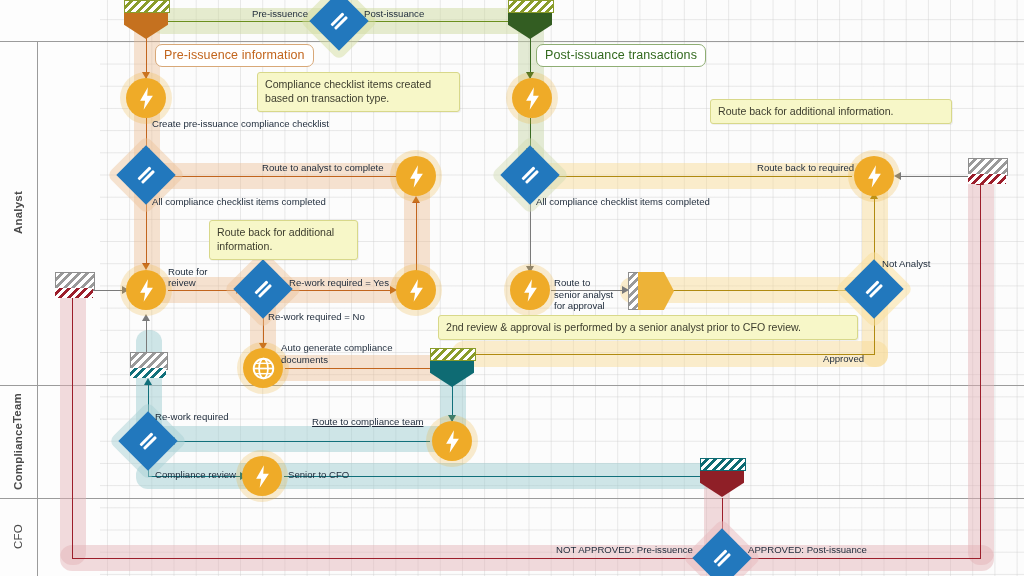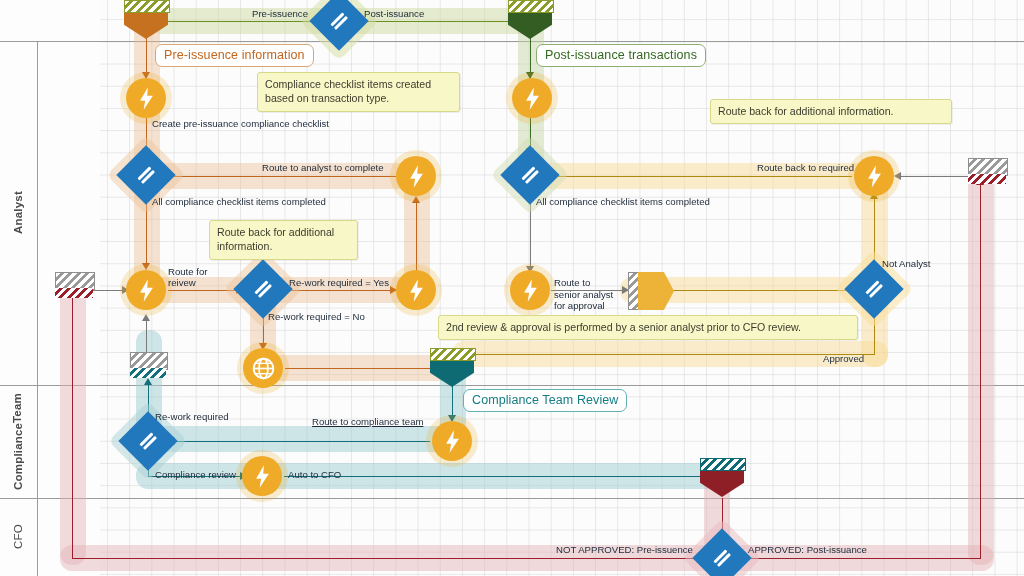--- a/index.html
+++ b/index.html
@@ -393,36 +393,36 @@
 
   <div class="elbl" style="left:262px;top:162px;">Route to analyst to complete</div>
   <div class="elbl" style="left:757px;top:162px;">Route back to required</div>
 
   <div class="elbl" style="left:152px;top:196px;">All compliance checklist items completed</div>
   <div class="elbl" style="left:536px;top:196px;">All compliance checklist items completed</div>
 
   <div class="elbl wrap" style="left:168px;top:266px;width:62px;line-height:1.15;">Route for reivew</div>
   <div class="elbl" style="left:289px;top:277px;">Re-work required = Yes</div>
   <div class="elbl" style="left:268px;top:311px;">Re-work required = No</div>
+  <div class="elbl wrap" style="left:281px;top:342px;width:140px;">Auto generate compliance documents</div>
 
   <div class="elbl wrap" style="left:554px;top:253px;width:62px;line-height:1.2;margin-top:24px;">Route to senior analyst for approval</div>
   <div class="elbl" style="left:882px;top:258px;">Not Analyst</div>
   <div class="elbl" style="left:823px;top:353px;">Approved</div>
 
   <div class="elbl" style="left:155px;top:411px;">Re-work required</div>
   <div class="elbl" style="left:312px;top:416px;text-decoration:underline;">Route to compliance team</div>
   <div class="elbl" style="left:155px;top:469px;">Compliance review</div>
-  <div class="elbl" style="left:288px;top:469px;">Auto to CFO</div>
+  <div class="elbl" style="left:288px;top:469px;">Senior to CFO</div>
 
   <div class="elbl" style="left:556px;top:544px;">NOT APPROVED: Pre-issuence</div>
   <div class="elbl" style="left:748px;top:544px;">APPROVED: Post-issuance</div>
 
   <div class="pill" style="left:155px;top:44px;border-color:#d8a878;color:#c2651d;">Pre-issuence information</div>
   <div class="pill" style="left:536px;top:44px;border-color:#8fae74;color:#33691e;">Post-issuance transactions</div>
-  <div class="pill" style="left:463px;top:389px;border-color:#63b0b5;color:#137c84;">Compliance Team Review</div>
 
 
   <div class="note" style="left:257px;top:72px;width:187px;">Compliance checklist items created based on transaction type.</div>
   <div class="note" style="left:209px;top:220px;width:133px;">Route back for additional information.</div>
   <div class="note" style="left:710px;top:99px;width:226px;">Route back for additional information.</div>
   <div class="note" style="left:438px;top:315px;width:404px;">2nd review &amp; approval is performed by a senior analyst prior to CFO review.</div>
 
 </div>
 
 </body></html>

